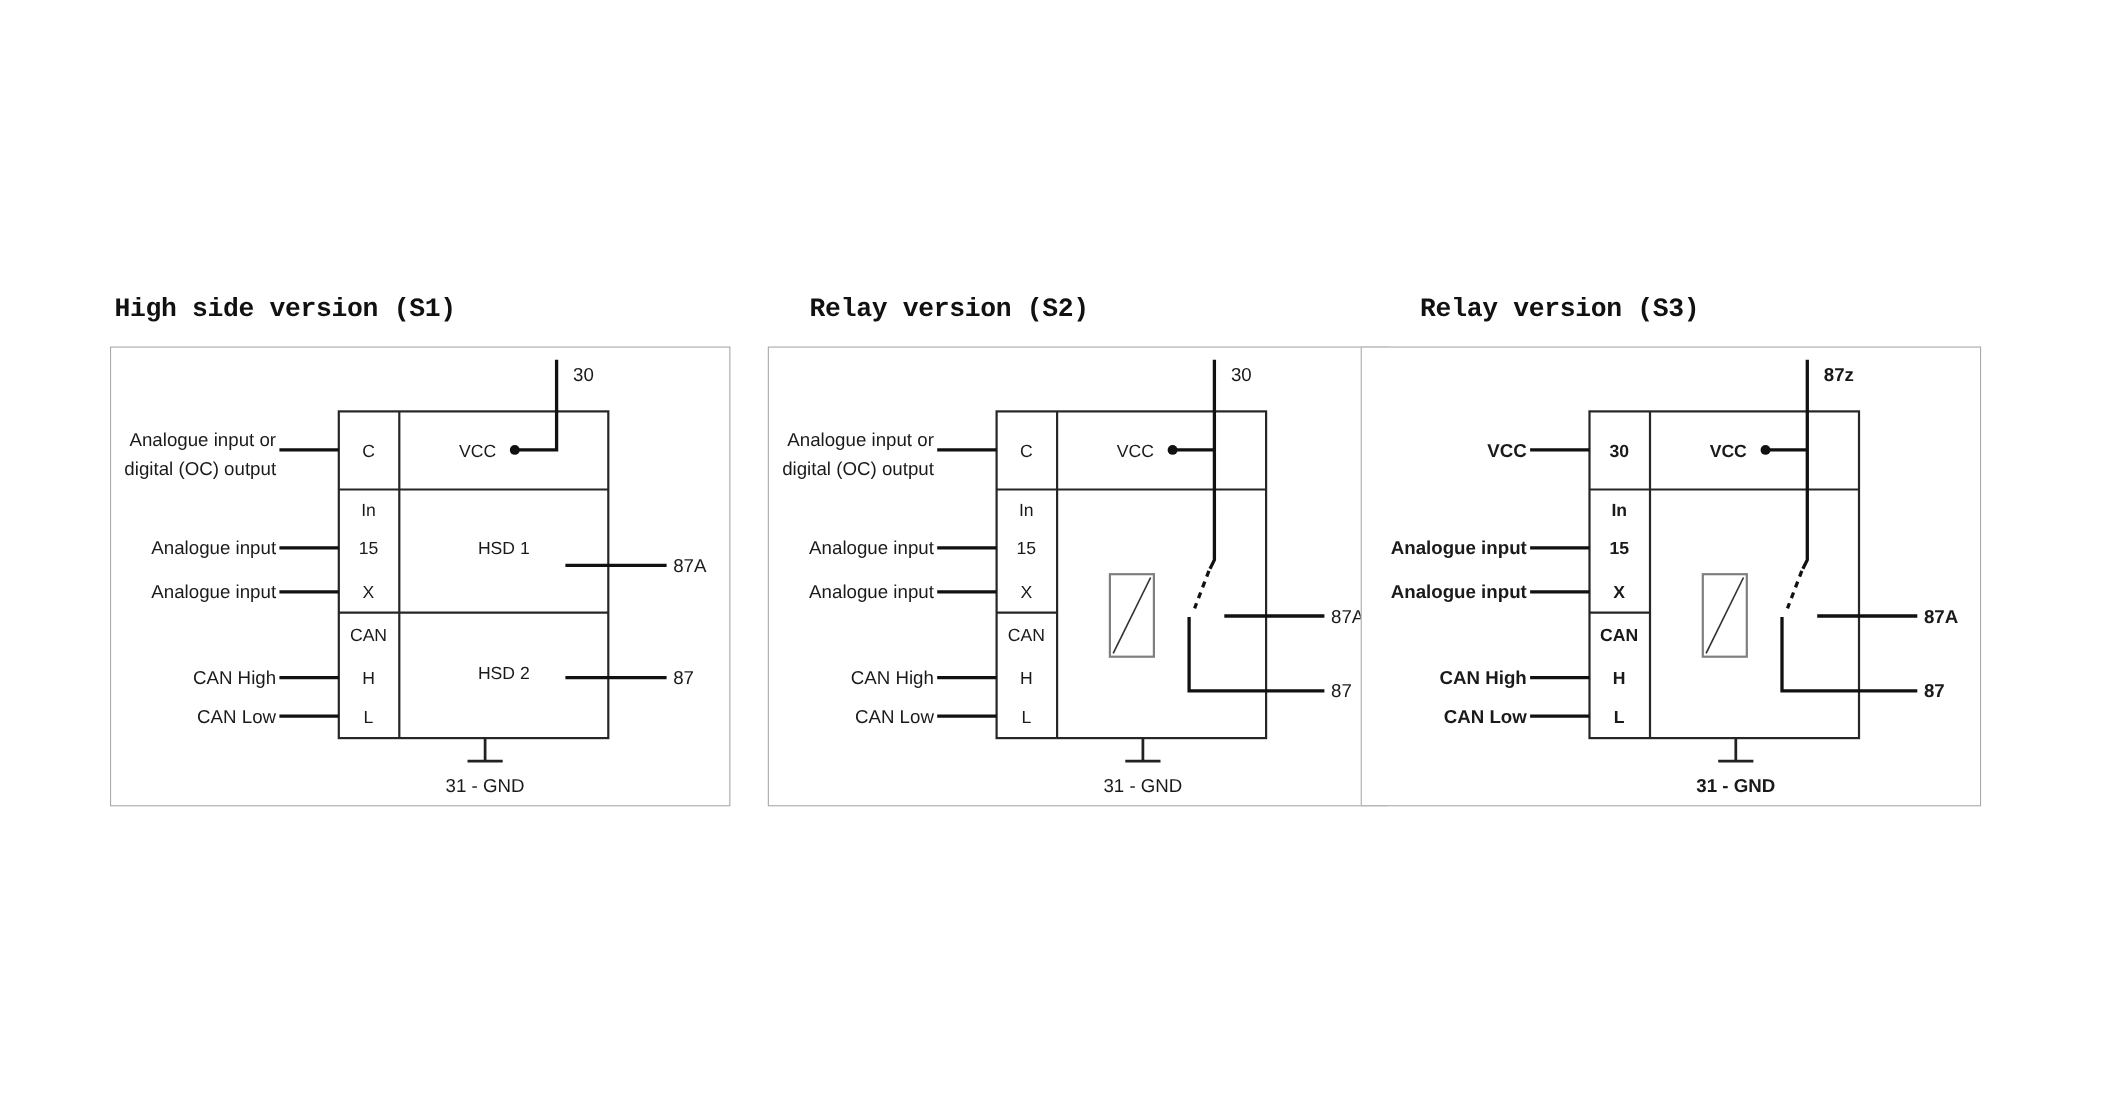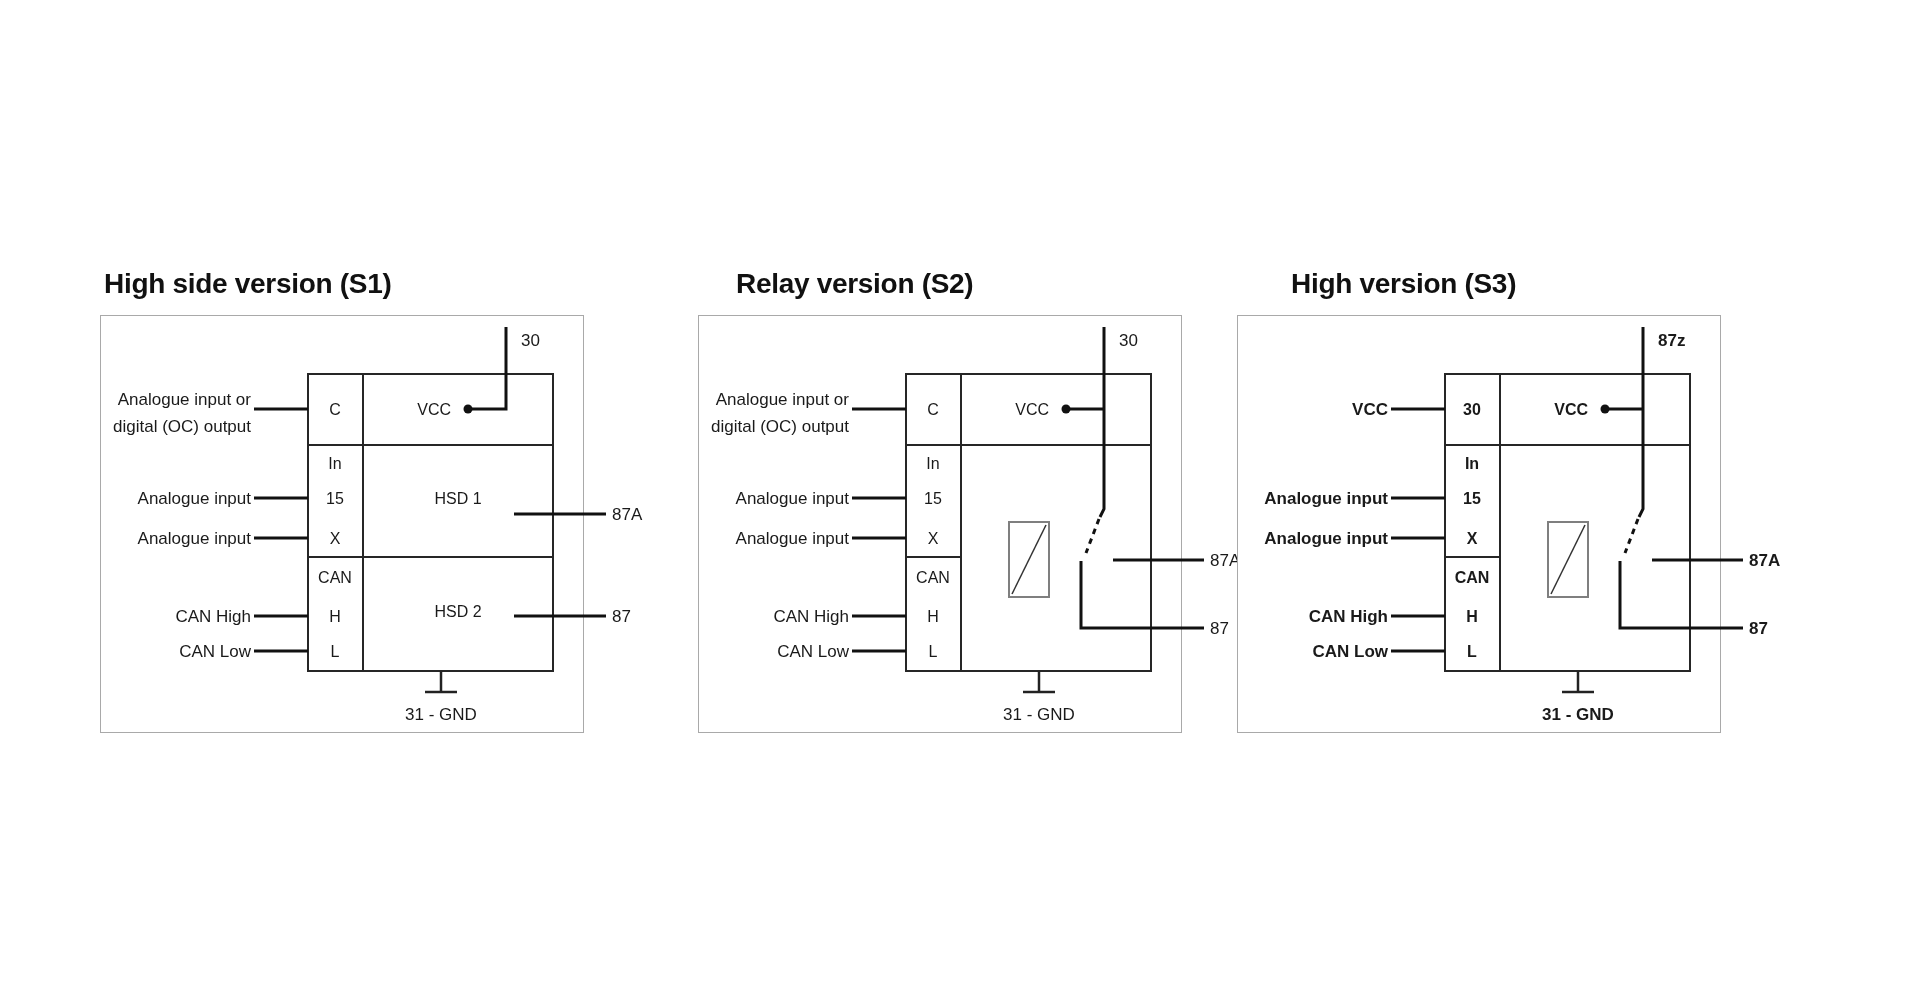--- a/index.html
+++ b/index.html
@@ -1,25 +1,25 @@
 <!DOCTYPE html>
 <html><head>
 <meta charset="utf-8">
 <style>
   html,body{margin:0;padding:0;background:#ffffff;}
   #canvas{
     position:relative;width:1920px;height:1000px;background:#ffffff;overflow:hidden;
     font-family:"Liberation Sans","DejaVu Sans",sans-serif;
   }
   .panel-title{
-    position:absolute;margin:0;font-size:28px;font-weight:700;color:#111111;
-    letter-spacing:-0.3px;white-space:nowrap;
+    position:absolute;margin:0;font-size:24px;font-weight:700;color:#111111;
+    letter-spacing:-0.3px;white-space:nowrap;font-family:Liberation Mono, monospace;
   }
   .panel{
-    position:absolute;top:315px;width:484px;height:418px;
+    position:absolute;top:315px;width:564px;height:418px;
     border:1px solid #a9a9a9;background:#ffffff;box-sizing:border-box;margin:0;
   }
   .panel svg{position:absolute;left:0;top:0;width:564px;height:418px;display:block;}
   text{fill:#1a1a1a;}
   .t-label{font-size:17px;}
   .t-pin{font-size:16px;}
   .t-cell{font-size:16px;}
   .t-out{font-size:17px;}
   .thin{stroke:#262626;stroke-width:2;fill:none;}
   .thick{stroke:#111111;stroke-width:3;fill:none;}
@@ -130,21 +130,21 @@
       <text class="t-pin" x="234" y="341" text-anchor="middle">L</text>
 
       <text class="t-cell" x="350" y="99" text-anchor="end">VCC</text>
 
       <text class="t-out" x="511" y="250" text-anchor="start">87A</text>
       <text class="t-out" x="511" y="318" text-anchor="start">87</text>
       <text class="t-out" x="340" y="404" text-anchor="middle">31 - GND</text>
     </svg>
   </figure>
 
-  <h2 class="panel-title" style="left:1291px;top:268px;">High version (S3)</h2>
+  <h2 class="panel-title" style="left:1291px;top:268px;">Relay version (S3)</h2>
 
   <figure class="panel" style="left:1237px;font-weight:bold;">
     <svg viewBox="0 0 564 418">
       <rect class="thin" x="207" y="58" width="245" height="297"></rect>
       <line class="thin" x1="262" y1="58" x2="262" y2="355"></line>
       <line class="thin" x1="207" y1="129" x2="452" y2="129"></line>
       <line class="thin" x1="207" y1="241" x2="262" y2="241"></line>
 
       <line class="thick" x1="153" y1="93" x2="207" y2="93"></line>
       <line class="thick" x1="153" y1="182" x2="207" y2="182"></line>

